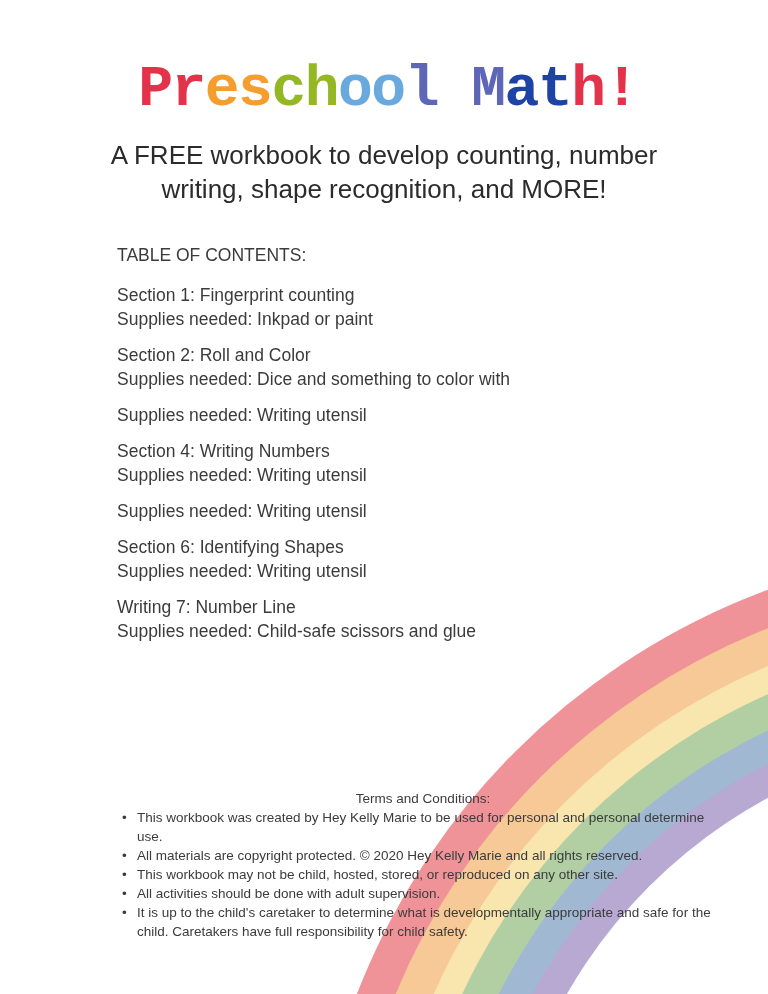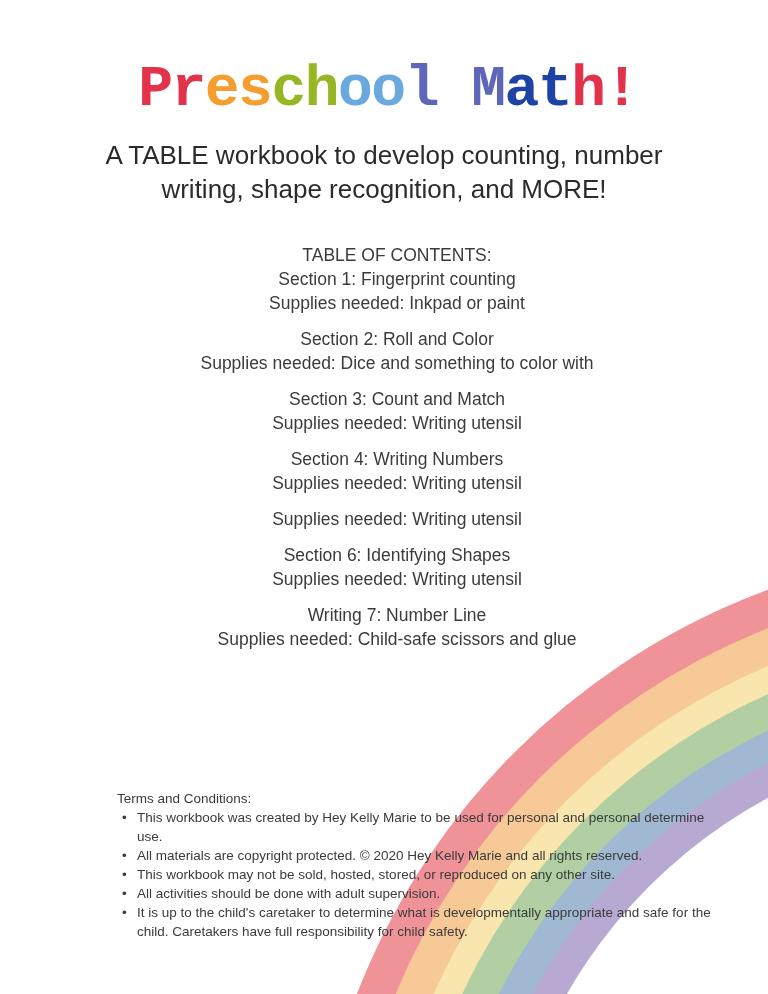--- a/index.html
+++ b/index.html
@@ -40,31 +40,31 @@
   .title .letter { white-space: pre; }
 
   .subtitle {
     position: absolute; top: 138px; left: 84px; width: 600px;
     margin: 0; text-align: center;
     font-size: 26px; line-height: 34px; color: #2b2b2b;
   }
 
   .toc {
     position: absolute; top: 243px; left: 117px; width: 560px;
-    font-size: 17.5px; line-height: 24px; color: #3b3b3b; text-align: center;
+    font-size: 17.5px; line-height: 24px; color: #3b3b3b;
   }
   .toc p { margin: 0; }
   .toc-section { margin-top: 12px; }
-  .toc-section.first { margin-top: 0; }
+  .toc-section.first { margin-top: 16px; }
 
   .terms {
     position: absolute; top: 789px; left: 117px; width: 612px;
     font-size: 13.5px; line-height: 19px; color: #3b3b3b;
   }
-  .terms p { margin: 0; }
+  .terms p { margin: 0; text-align: center; }
   .terms-list { list-style: none; margin: 0; padding: 0; }
   .terms-list li { display: flex; padding-left: 5px; }
   .dot { flex: 0 0 15px; width: 15px; }
   .terms-text { flex: 1; }
 </style>
 </head>
 <body>
 
 <div class="page">
 
@@ -77,35 +77,34 @@
     <div class="ring r-purple" style="background: rgb(183, 169, 210);"></div>
     <div class="ring r-center"></div>
   </div>
 
   <div class="content">
 
     <h1 class="title">
       <span class="letter" style="color: rgb(227, 51, 74);">P</span><span class="letter" style="color: rgb(227, 51, 74);">r</span><span class="letter" style="color: rgb(245, 157, 45);">e</span><span class="letter" style="color: rgb(245, 157, 45);">s</span><span class="letter" style="color: rgb(149, 183, 35);">c</span><span class="letter" style="color: rgb(149, 183, 35);">h</span><span class="letter" style="color: rgb(106, 169, 222);">o</span><span class="letter" style="color: rgb(106, 169, 222);">o</span><span class="letter" style="color: rgb(94, 102, 184);">l</span><span class="letter" style="color: rgb(94, 102, 184);"> </span><span class="letter" style="color: rgb(94, 102, 184);">M</span><span class="letter" style="color: rgb(29, 67, 166);">a</span><span class="letter" style="color: rgb(29, 67, 166);">t</span><span class="letter" style="color: rgb(227, 51, 74);">h</span><span class="letter" style="color: rgb(227, 51, 74);">!</span>
     </h1>
 
-    <p class="subtitle">A TABLE workbook to develop counting, number writing, shape recognition, and MORE!</p>
+    <p class="subtitle">A FREE workbook to develop counting, number writing, shape recognition, and MORE!</p>
 
     <div class="toc">
       <p class="toc-heading">TABLE OF CONTENTS:</p>
 
       <div class="toc-section first">
         <p>Section 1: Fingerprint counting</p>
         <p>Supplies needed: Inkpad or paint</p>
       </div>
       <div class="toc-section">
         <p>Section 2: Roll and Color</p>
         <p>Supplies needed: Dice and something to color with</p>
       </div>
       <div class="toc-section">
-        <p>Section 3: Count and Match</p>
         <p>Supplies needed: Writing utensil</p>
       </div>
       <div class="toc-section">
         <p>Section 4: Writing Numbers</p>
         <p>Supplies needed: Writing utensil</p>
       </div>
       <div class="toc-section">
         <p>Supplies needed: Writing utensil</p>
       </div>
       <div class="toc-section">
@@ -124,21 +123,21 @@
         <li>
           <span class="dot">•</span>
           <span class="terms-text">This workbook was created by Hey Kelly Marie to be used for personal and personal determine use.</span>
         </li>
         <li>
           <span class="dot">•</span>
           <span class="terms-text">All materials are copyright protected. © 2020 Hey Kelly Marie and all rights reserved.</span>
         </li>
         <li>
           <span class="dot">•</span>
-          <span class="terms-text">This workbook may not be sold, hosted, stored, or reproduced on any other site.</span>
+          <span class="terms-text">This workbook may not be child, hosted, stored, or reproduced on any other site.</span>
         </li>
         <li>
           <span class="dot">•</span>
           <span class="terms-text">All activities should be done with adult supervision.</span>
         </li>
         <li>
           <span class="dot">•</span>
           <span class="terms-text">It is up to the child's caretaker to determine what is developmentally appropriate and safe for the child. Caretakers have full responsibility for child safety.</span>
         </li>
       </ul>

